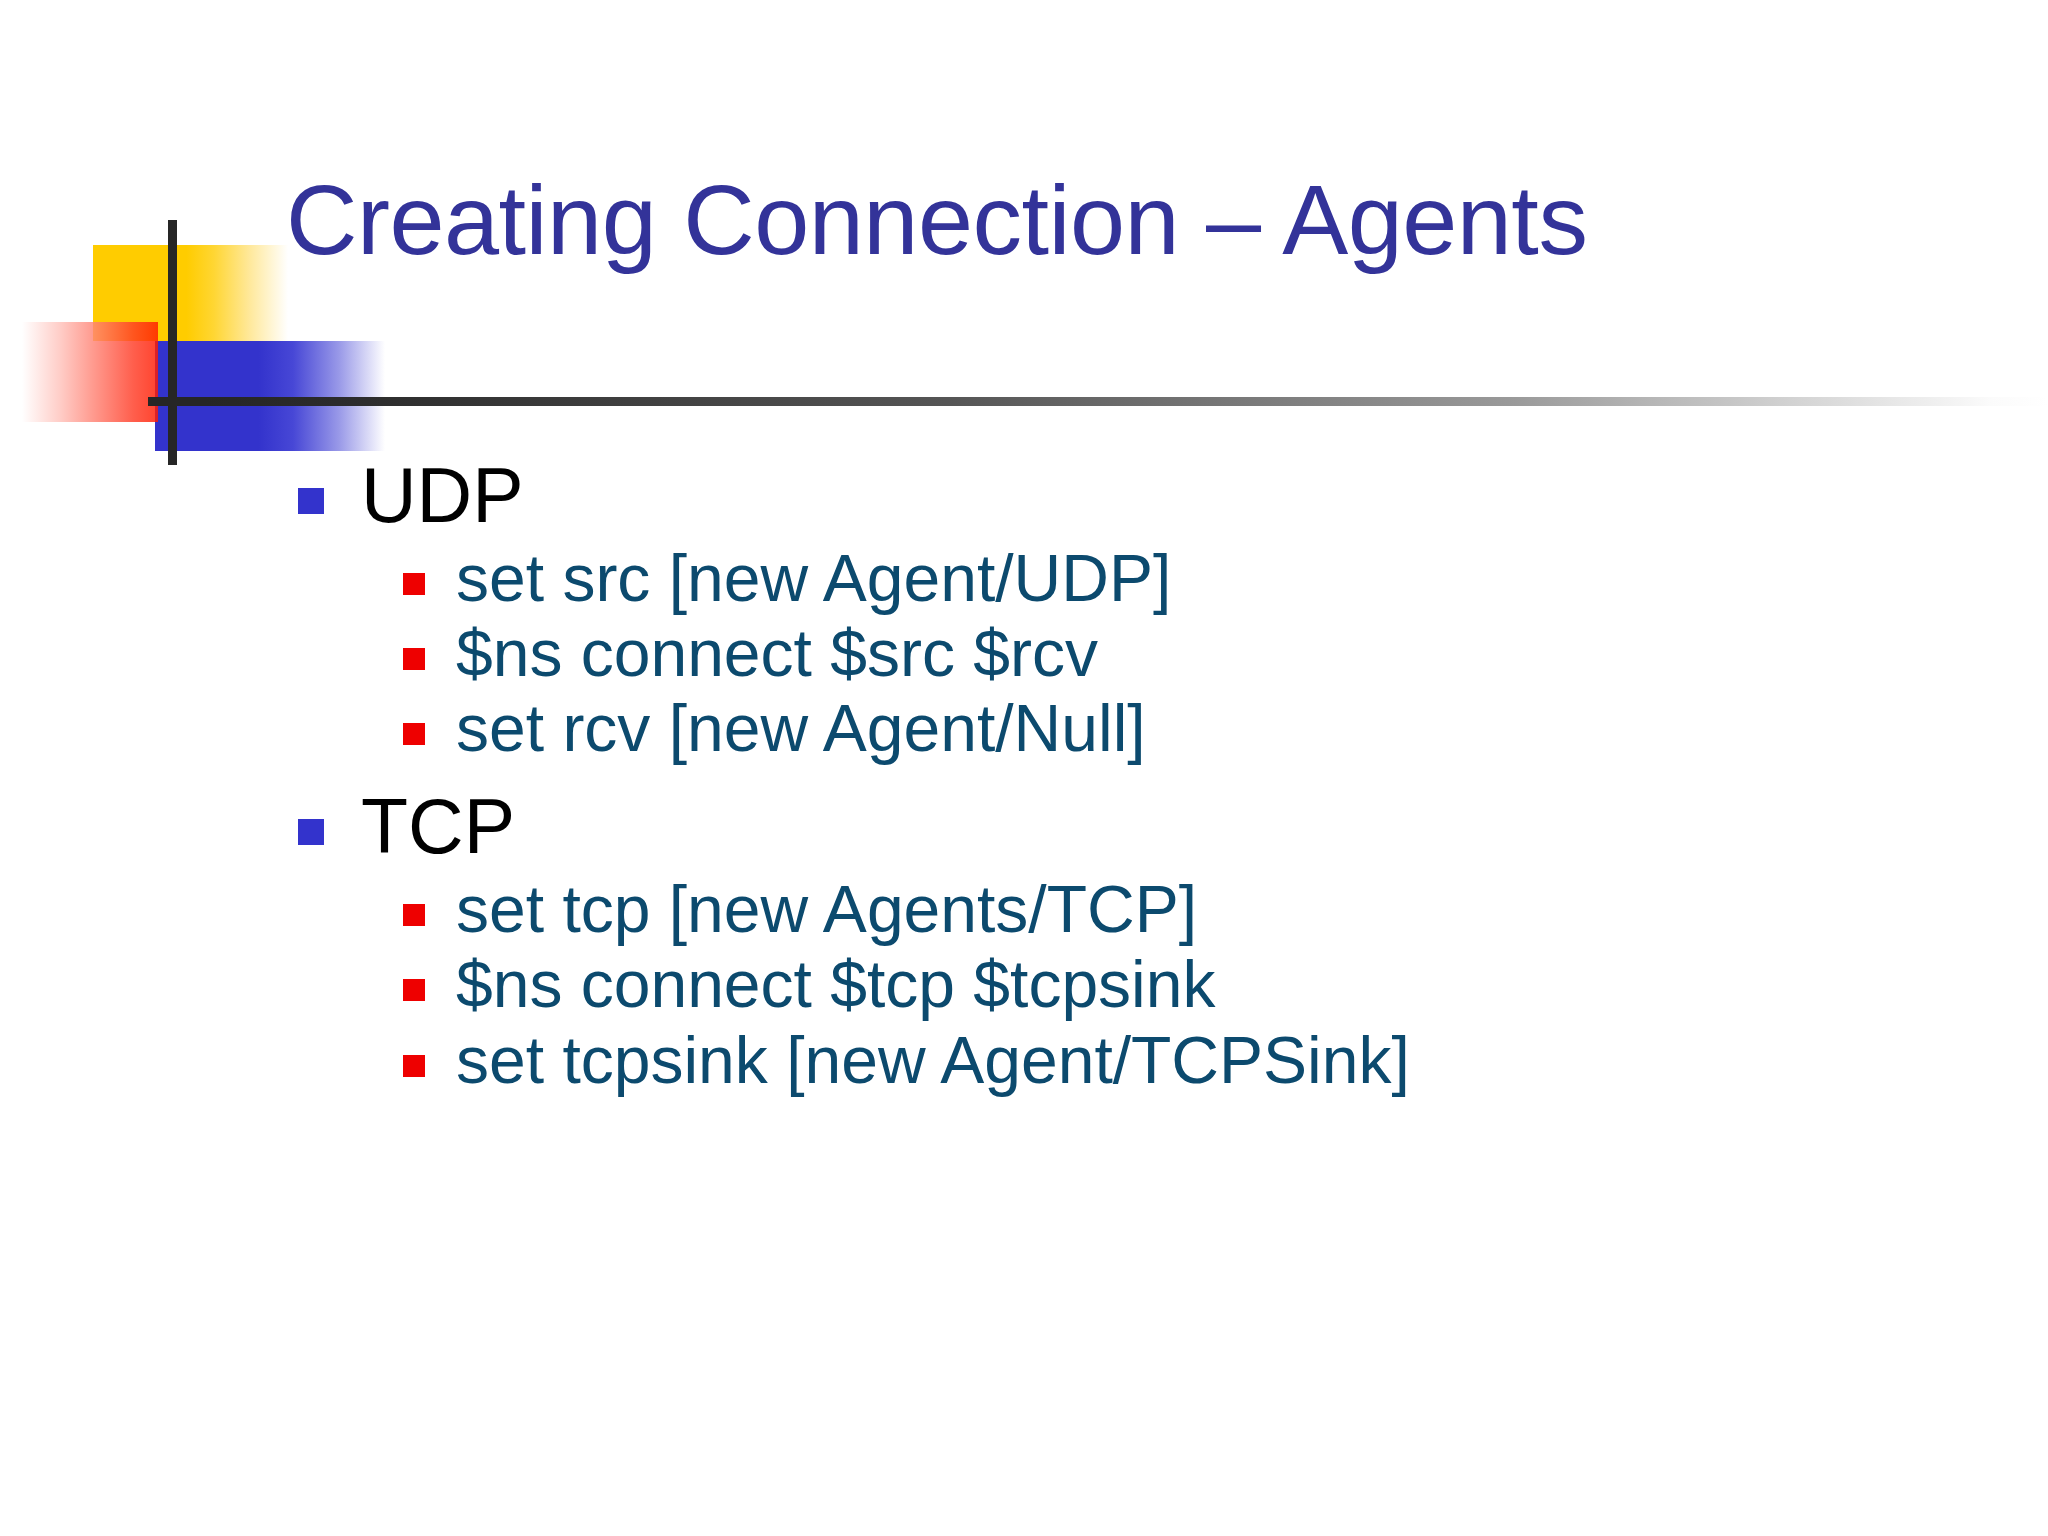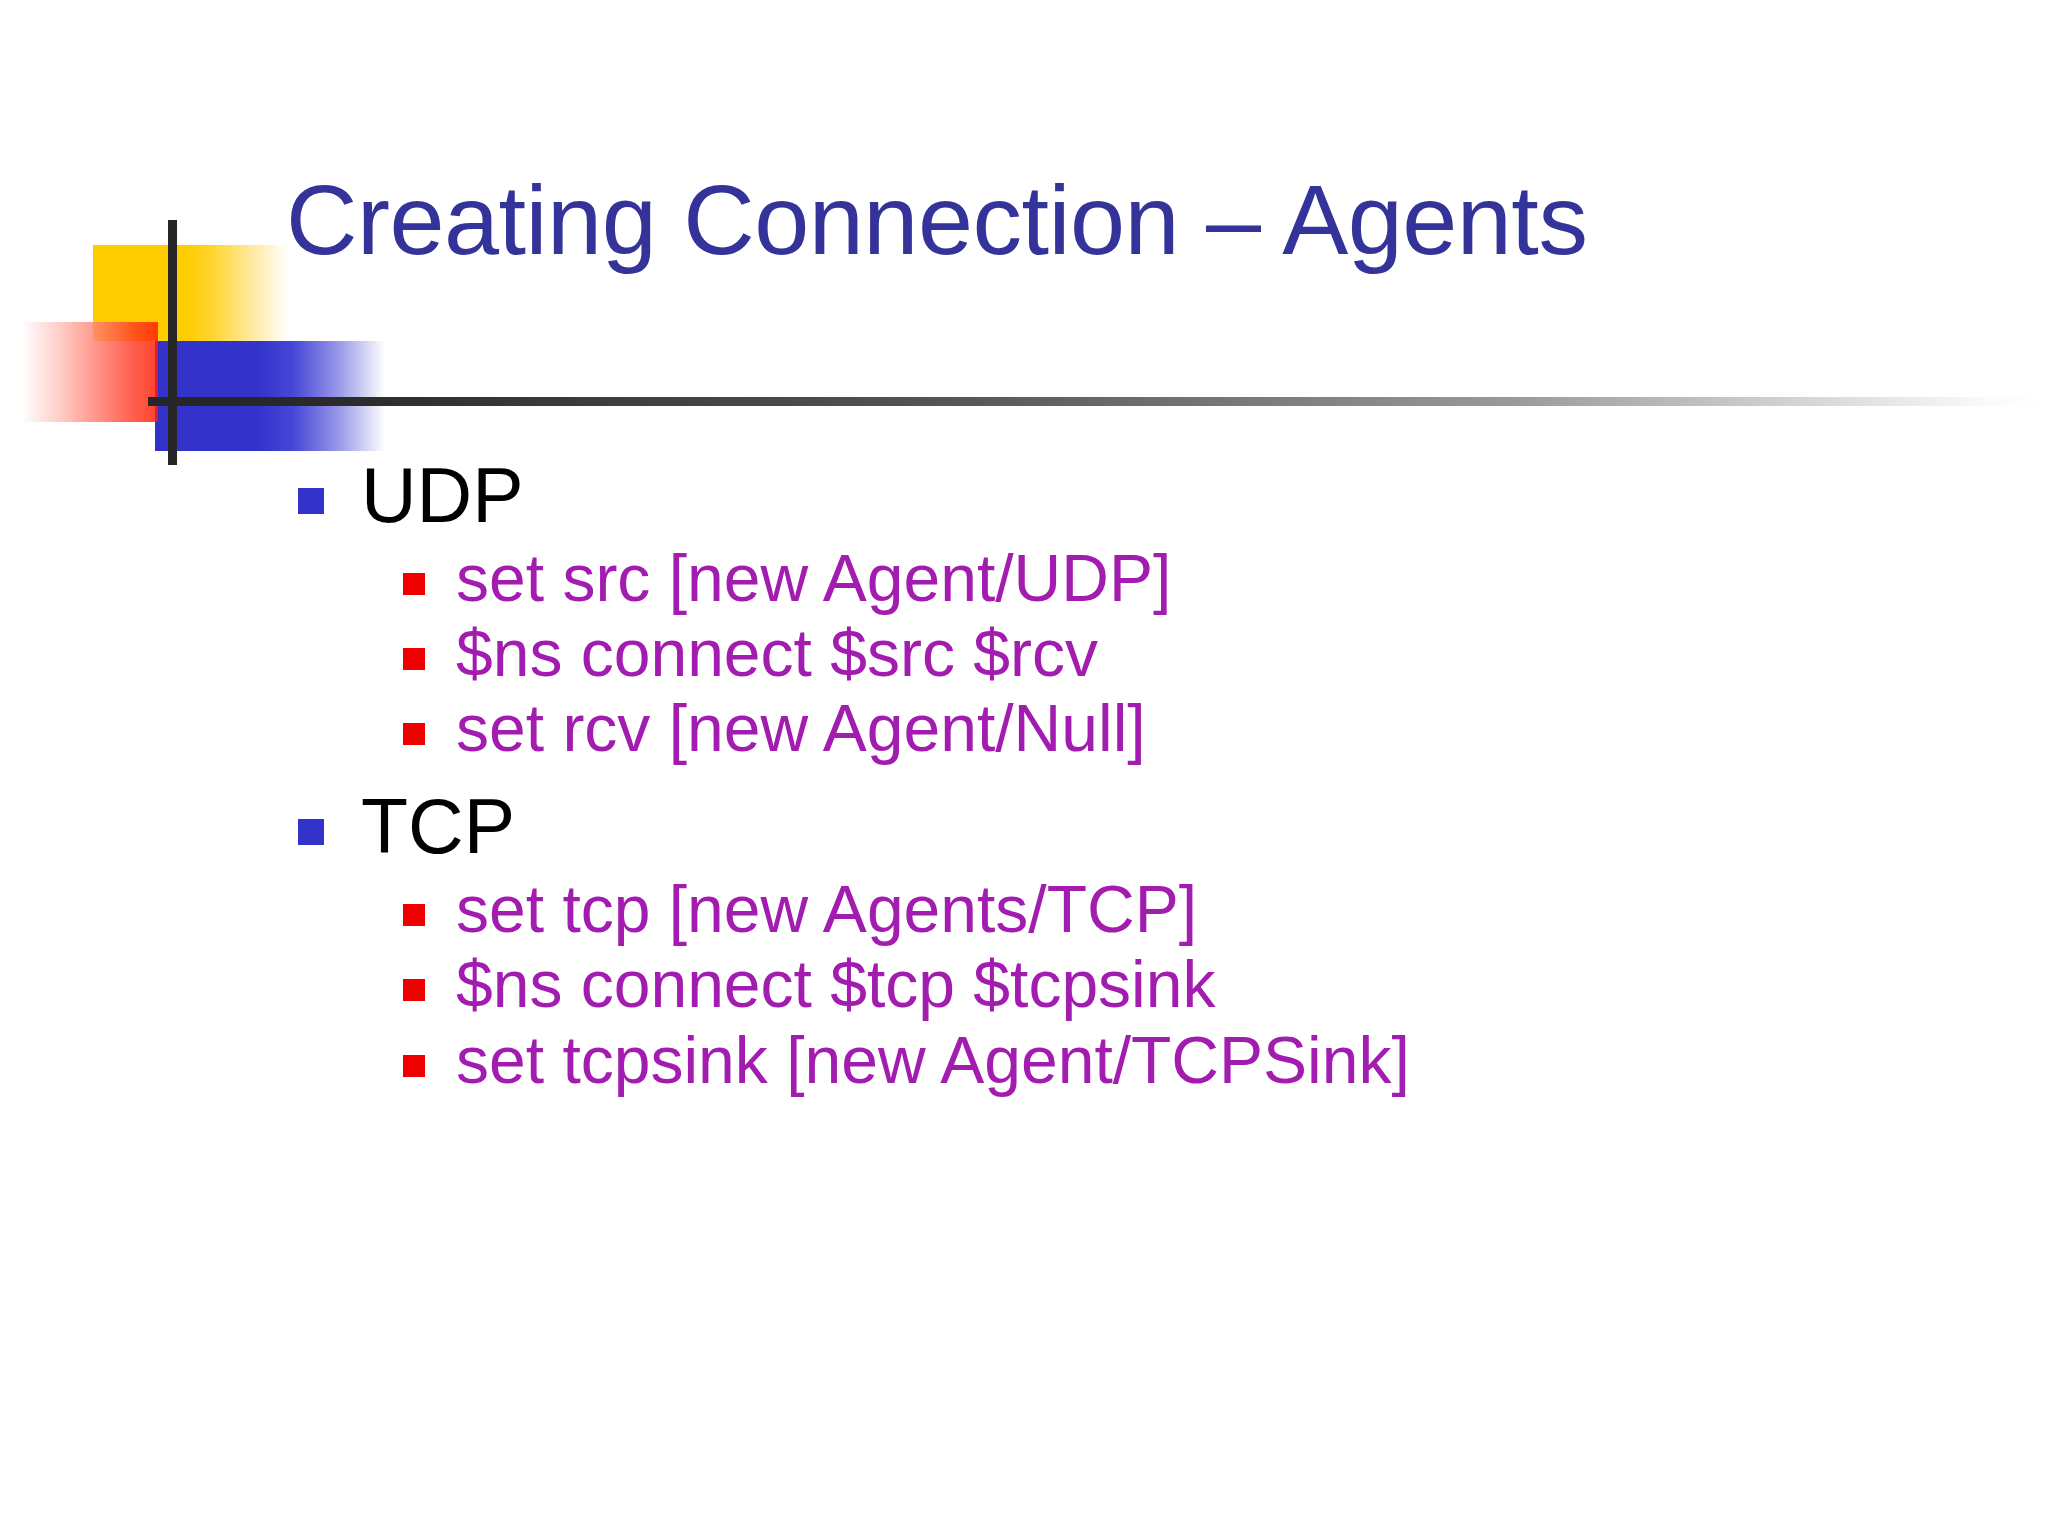--- a/index.html
+++ b/index.html
@@ -126,21 +126,21 @@
   }
   .bullet-l2 .marker {
     flex: none;
     width: 22px;
     height: 22px;
     background: #EE0000;
     margin-top: 30px;
     margin-right: 31px;
   }
   .bullet-l2 .txt {
-    color: #a21caf;
+    color: #0c4a6e;
     font-size: 66px;
     line-height: 1.08;
     white-space: nowrap;
     text-align: right;
   }
 
   .group-gap { height: 18px; }
 </style>
 </head>
 <body>

